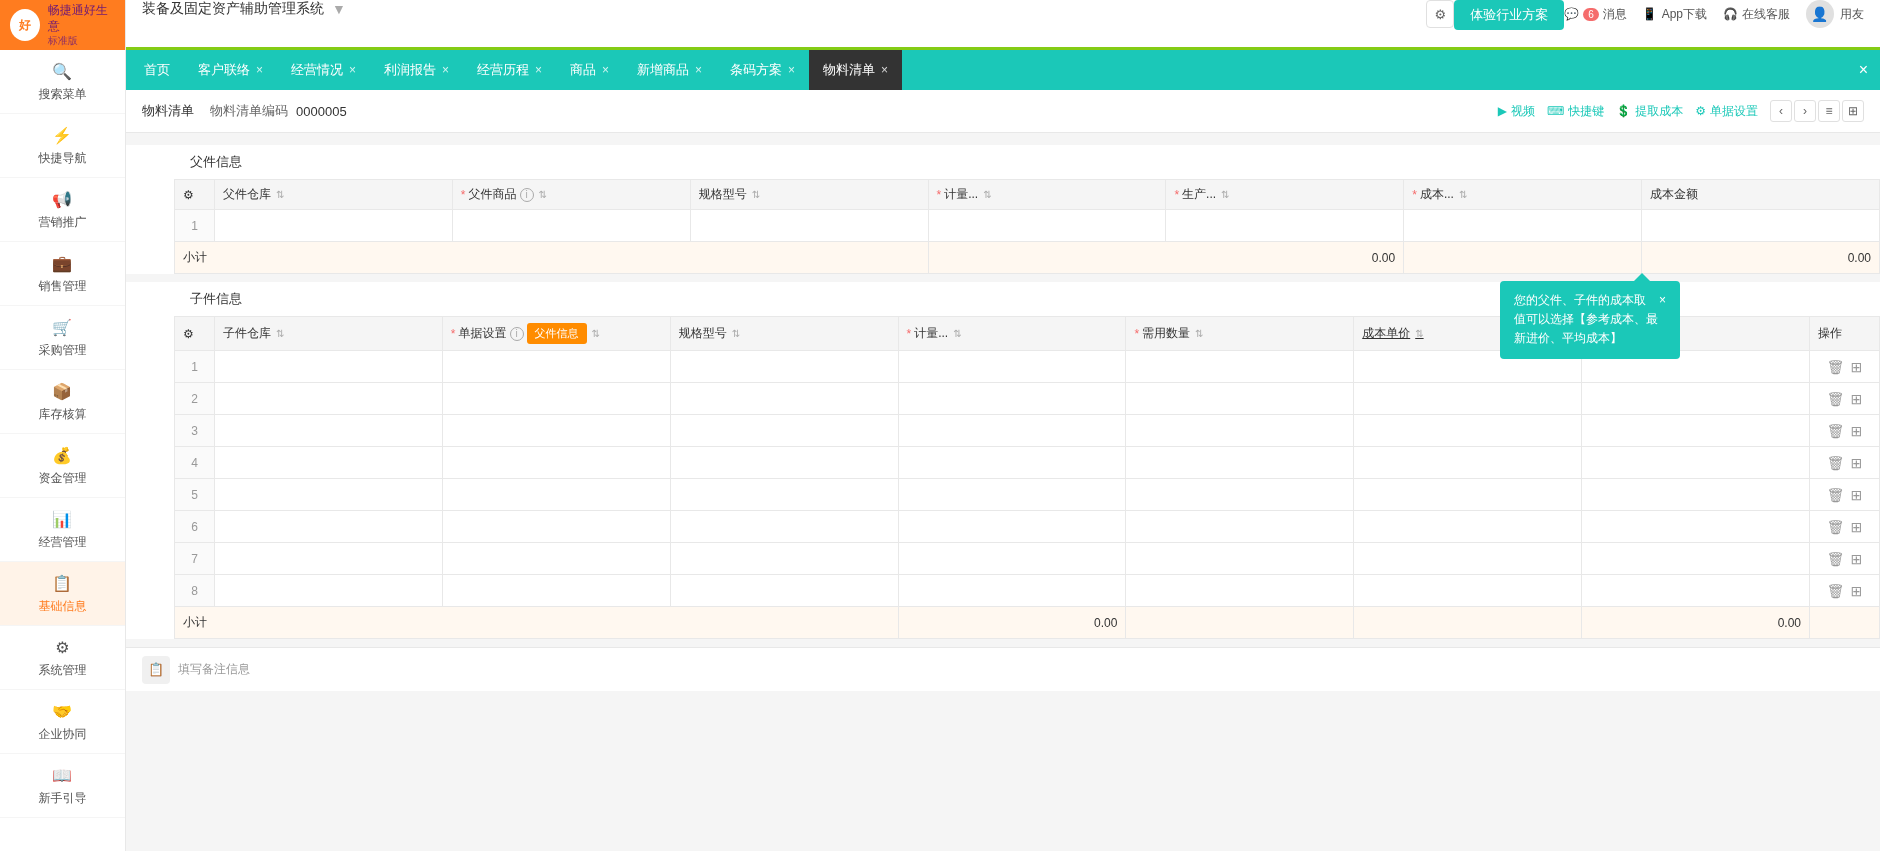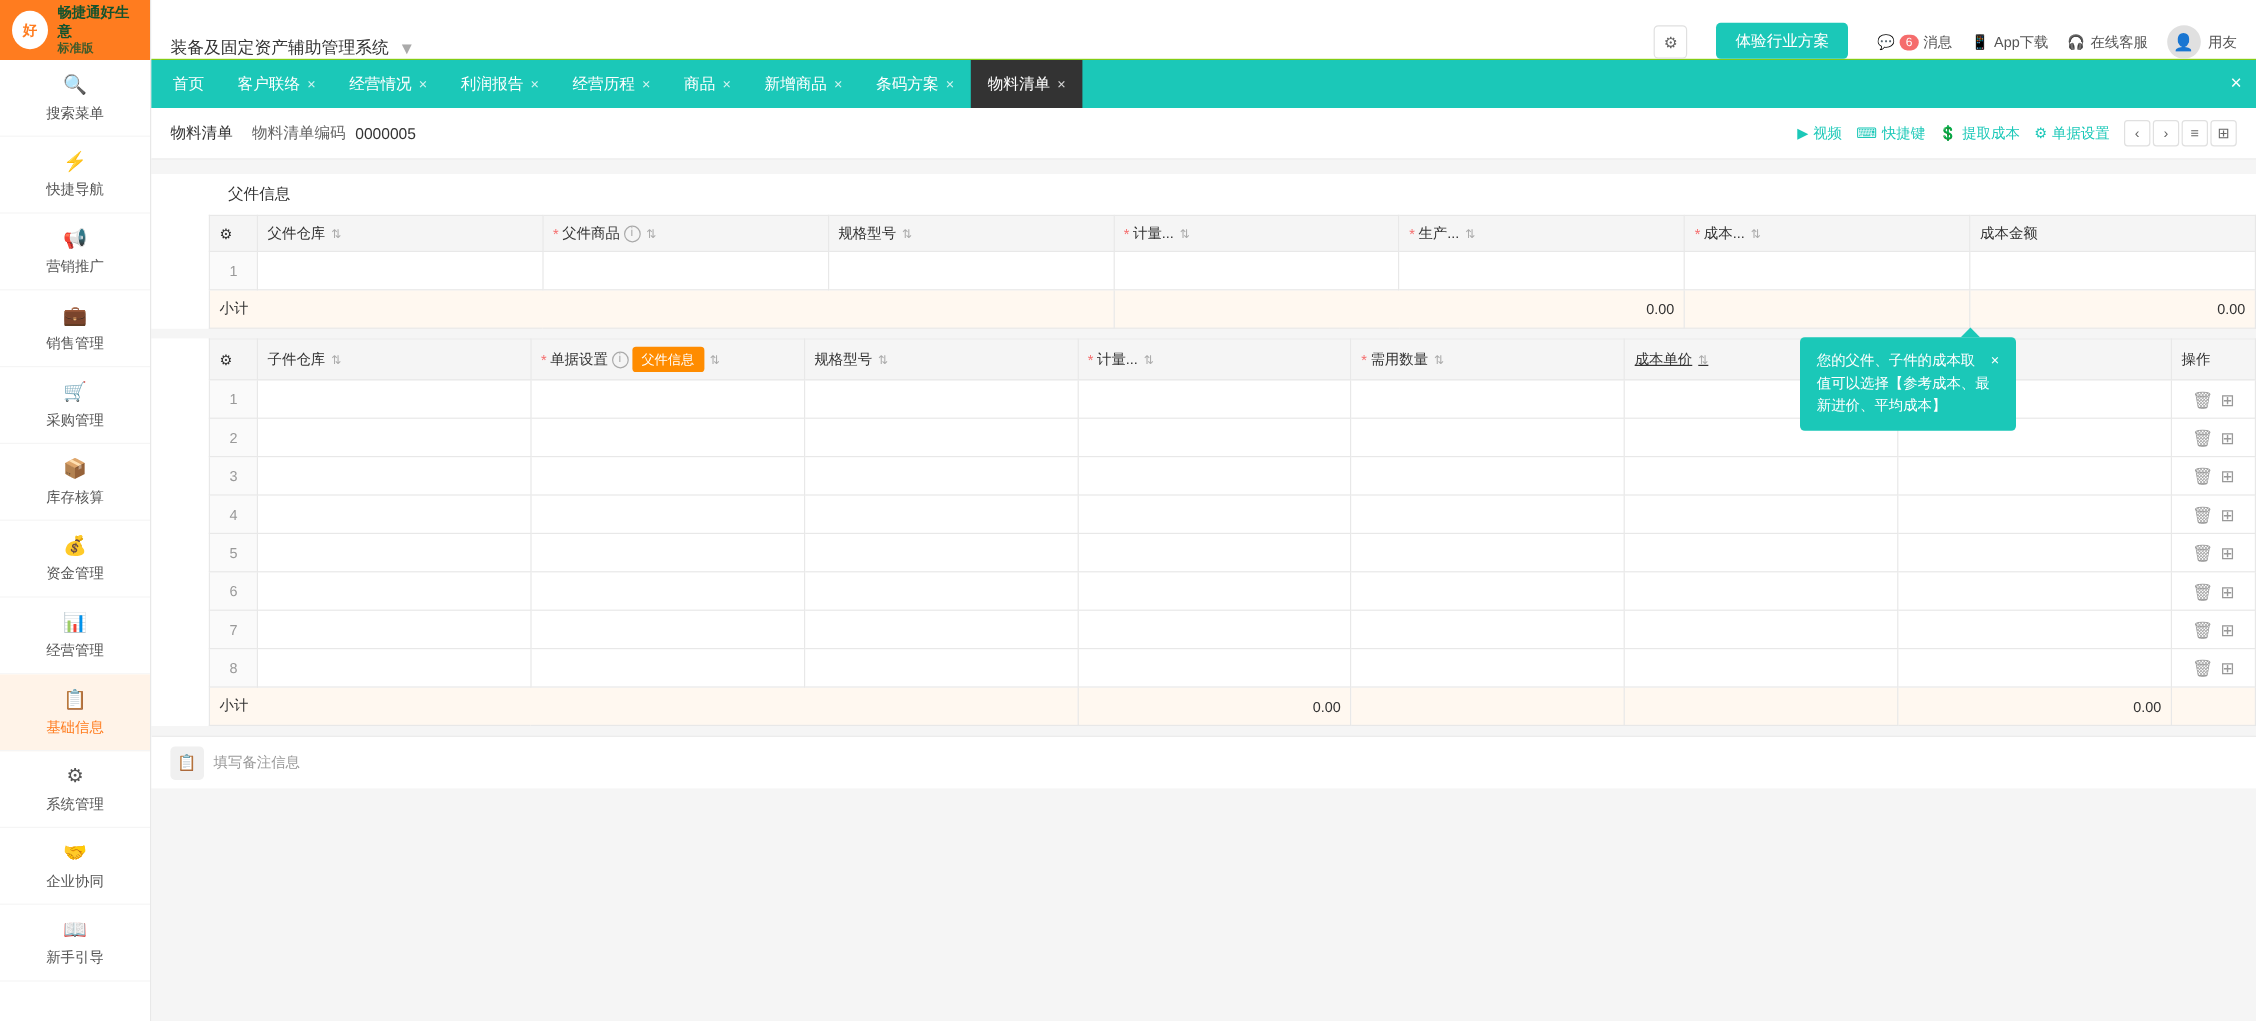--- a/index.html
+++ b/index.html
@@ -28,24 +28,23 @@
       background: #fff;
       border-radius: 50%;
       display: flex;
       align-items: center;
       justify-content: center;
       color: #ff7c1f;
       font-weight: bold;
       font-size: 12px;
     }
     .logo-text {
-      color: #14532d;
+      color: #701a75;
       font-size: 12px;
       line-height: 1.3;
-      font-weight: bold;
     }
     .sidebar-nav {
       flex: 1;
       overflow-y: auto;
     }
     .sidebar-item {
       display: flex;
       flex-direction: column;
       align-items: center;
       padding: 10px 5px;
@@ -72,24 +71,24 @@
       display: flex;
       flex-direction: column;
       overflow: hidden;
     }
 
     
     .topbar {
       background: #fff;
       height: 50px;
       display: flex;
-      align-items: flex-end;
+      align-items: flex-start;
       padding: 0 16px;
-      border-bottom: 1px solid #84cc16;
-      gap: 24px;
+      border-bottom: 3px solid #84cc16;
+      gap: 0;
     }
     .topbar-system {
       font-size: 14px;
       color: #333;
       display: flex;
       align-items: center;
       gap: 8px;
       flex: 1;
     }
     .topbar-gear {
@@ -681,20 +680,21 @@
               <td colspan="4" class="subtotal-label">小计</td>
               <td colspan="2" class="subtotal-value">0.00</td>
               <td></td>
               <td class="subtotal-value">0.00</td>
             </tr>
           </tbody>
         </table>
       </div>
 
       <div class="section">
+        <div class="section-title">子件信息</div>
         <table class="data-table">
           <thead>
             <tr>
               <th class="settings-col">⚙</th>
               <th>
                 <div class="th-inner">
                   <span>子件仓库</span>
                   <span class="sort-icon">⇅</span>
                 </div>
               </th>

